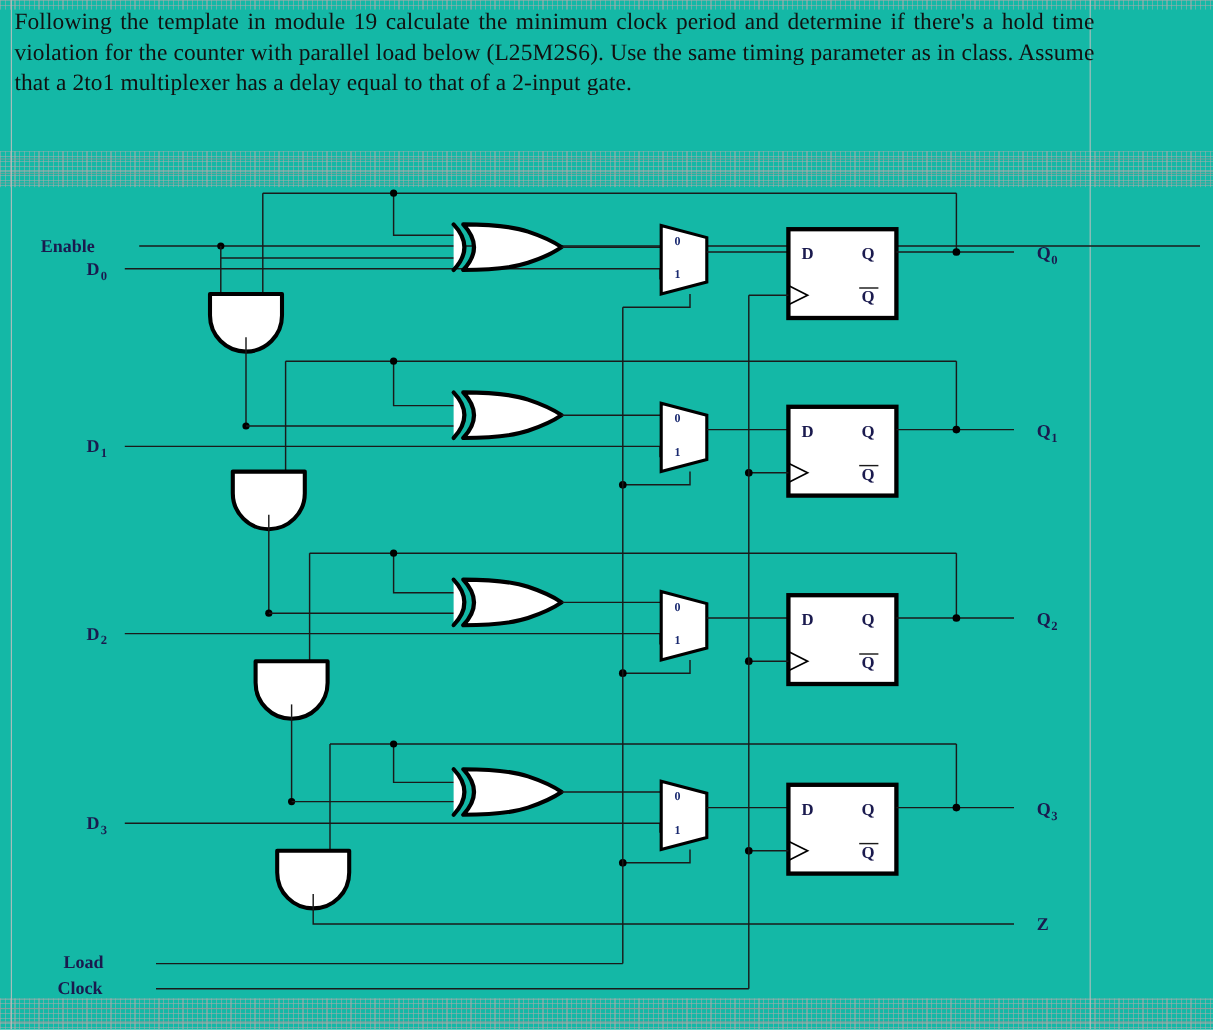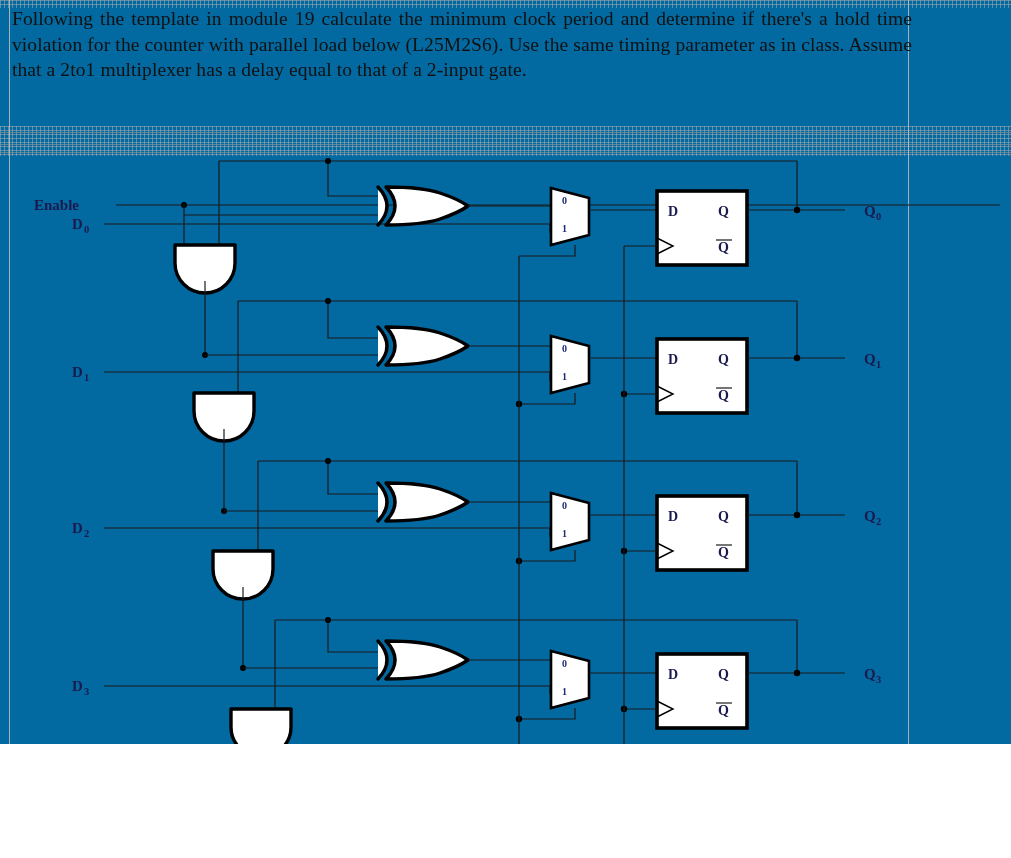--- a/index.html
+++ b/index.html
@@ -11,22 +11,22 @@
   body {
     width: 1011px;
     height: 858px;
     font-family: "Liberation Serif", serif;
     overflow: hidden;
     position: relative;
   }
   #page {
     position: relative;
     width: 1011px;
-    height: 744px;
-    background: #0369a1;
+    height: 858px;
+    background: #14b8a6;
     overflow: hidden;
   }
 
   
   .grid-band {
     position: absolute;
     left: 0;
     width: 1011px;
     background-image:
       repeating-linear-gradient(to right,

